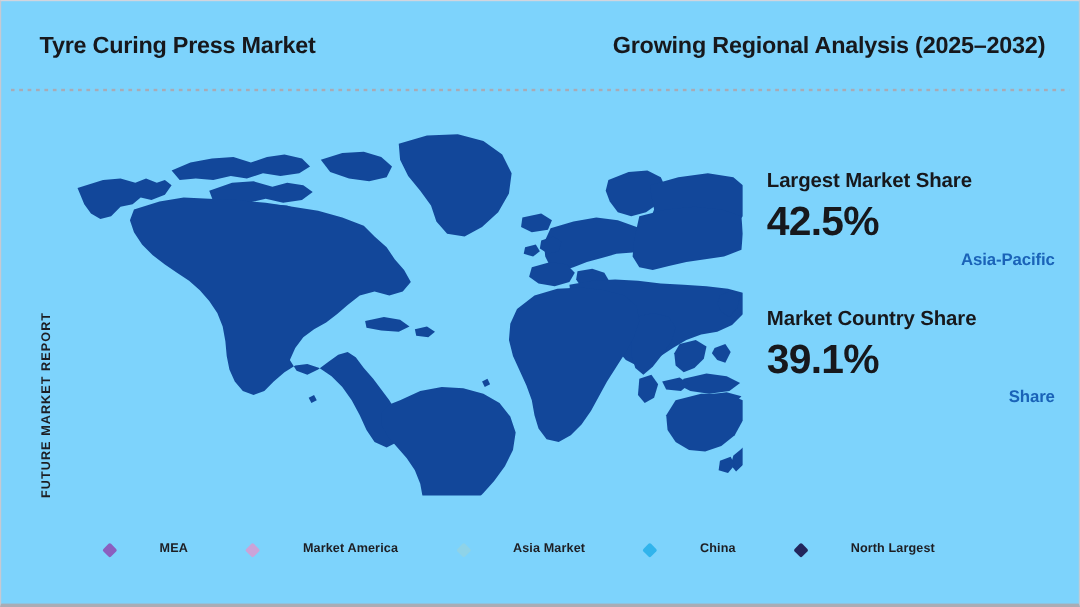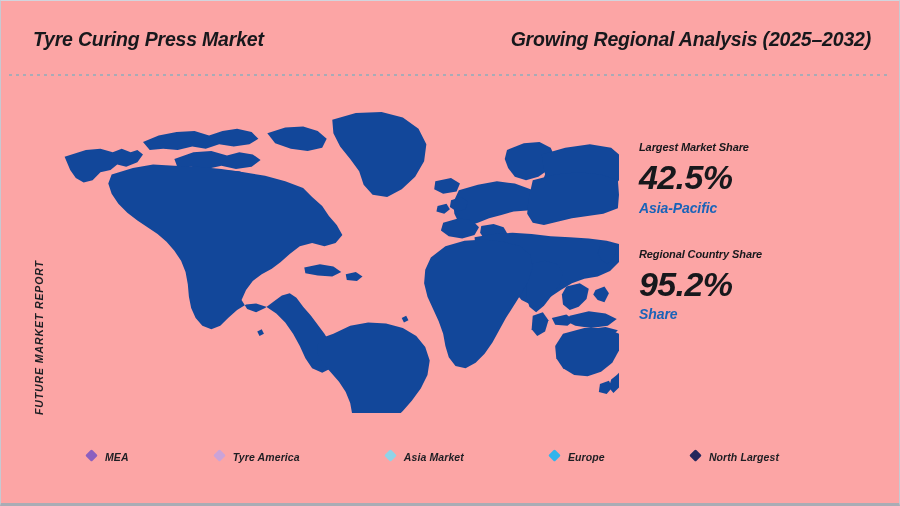--- a/index.html
+++ b/index.html
@@ -102,77 +102,79 @@
 
   
   #stats {
     position: absolute;
     left: 638px;
     top: 140px;
     width: 240px;
   }
   .stat-block { margin-bottom: 32px; }
   .stat-label {
-    font-size: 11px;
+    font-size: 17px;
     font-weight: bold;
     color: #17181c;
     letter-spacing: -0.1px;
     margin-bottom: 7px;
     white-space: nowrap;
   }
   .stat-value {
     font-size: 34px;
     font-weight: bold;
     color: #17181c;
     letter-spacing: -0.6px;
     line-height: 1.05;
     margin-bottom: 4px;
   }
   .stat-region {
     font-size: 14px;
     font-weight: bold;
     color: #1a63b8;
     letter-spacing: -0.1px;
+    text-align: right;
   }
 
   
   #legend {
     position: absolute;
     left: 86px;
     right: 120px;
     top: 446px;
     height: 20px;
     display: flex;
     align-items: center;
   }
   .legend-item {
     display: flex;
-    align-items: flex-start;
-    white-space: nowrap;
+    align-items: flex-end;
+    white-space: nowrap;
+    gap: 28px;
   }
   .legend-gap { flex: 1 1 auto; }
   .legend-marker {
     width: 9px;
     height: 9px;
     transform: rotate(45deg);
     border-radius: 1.5px;
     margin-right: 9px;
     flex: 0 0 auto;
   }
   .legend-text {
     font-size: 10.5px;
     font-weight: bold;
     color: #1d1e23;
     letter-spacing: 0.1px;
   }
 </style>
 </head>
 <body>
 
-<div id="poster" style="background: #fca5a5; font-style: italic;">
+<div id="poster" style="background: #7dd3fc;">
 
   <div id="header">
     <div id="title-left">Tyre Curing Press Market</div>
     <div id="title-right">Growing Regional Analysis (2025–2032)</div>
     <div id="header-divider"></div>
   </div>
 
   <div id="watermark">FUTURE MARKET REPORT</div>
 
   <div id="map-wrap">
@@ -244,50 +246,50 @@
 
   <div id="stats">
 
     <div class="stat-block">
       <div class="stat-label">Largest Market Share</div>
       <div class="stat-value">42.5%</div>
       <div class="stat-region">Asia-Pacific</div>
     </div>
 
     <div class="stat-block">
-      <div class="stat-label">Regional Country Share</div>
-      <div class="stat-value">95.2%</div>
+      <div class="stat-label">Market Country Share</div>
+      <div class="stat-value">39.1%</div>
       <div class="stat-region">Share</div>
     </div>
 
   </div>
 
   <div id="legend">
 
     <div class="legend-item">
       <span class="legend-marker" style="background: rgb(139, 95, 191);"></span>
       <span class="legend-text">MEA</span>
     </div>
     <div class="legend-gap"></div>
 
     <div class="legend-item">
       <span class="legend-marker" style="background: rgb(203, 163, 216);"></span>
-      <span class="legend-text">Tyre America</span>
+      <span class="legend-text">Market America</span>
     </div>
     <div class="legend-gap"></div>
 
     <div class="legend-item">
       <span class="legend-marker" style="background: rgb(143, 211, 232);"></span>
       <span class="legend-text">Asia Market</span>
     </div>
     <div class="legend-gap"></div>
 
     <div class="legend-item">
       <span class="legend-marker" style="background: rgb(49, 180, 236);"></span>
-      <span class="legend-text">Europe</span>
+      <span class="legend-text">China</span>
     </div>
     <div class="legend-gap"></div>
 
     <div class="legend-item">
       <span class="legend-marker" style="background: rgb(34, 38, 92);"></span>
       <span class="legend-text">North Largest</span>
     </div>
 
   </div>
 

